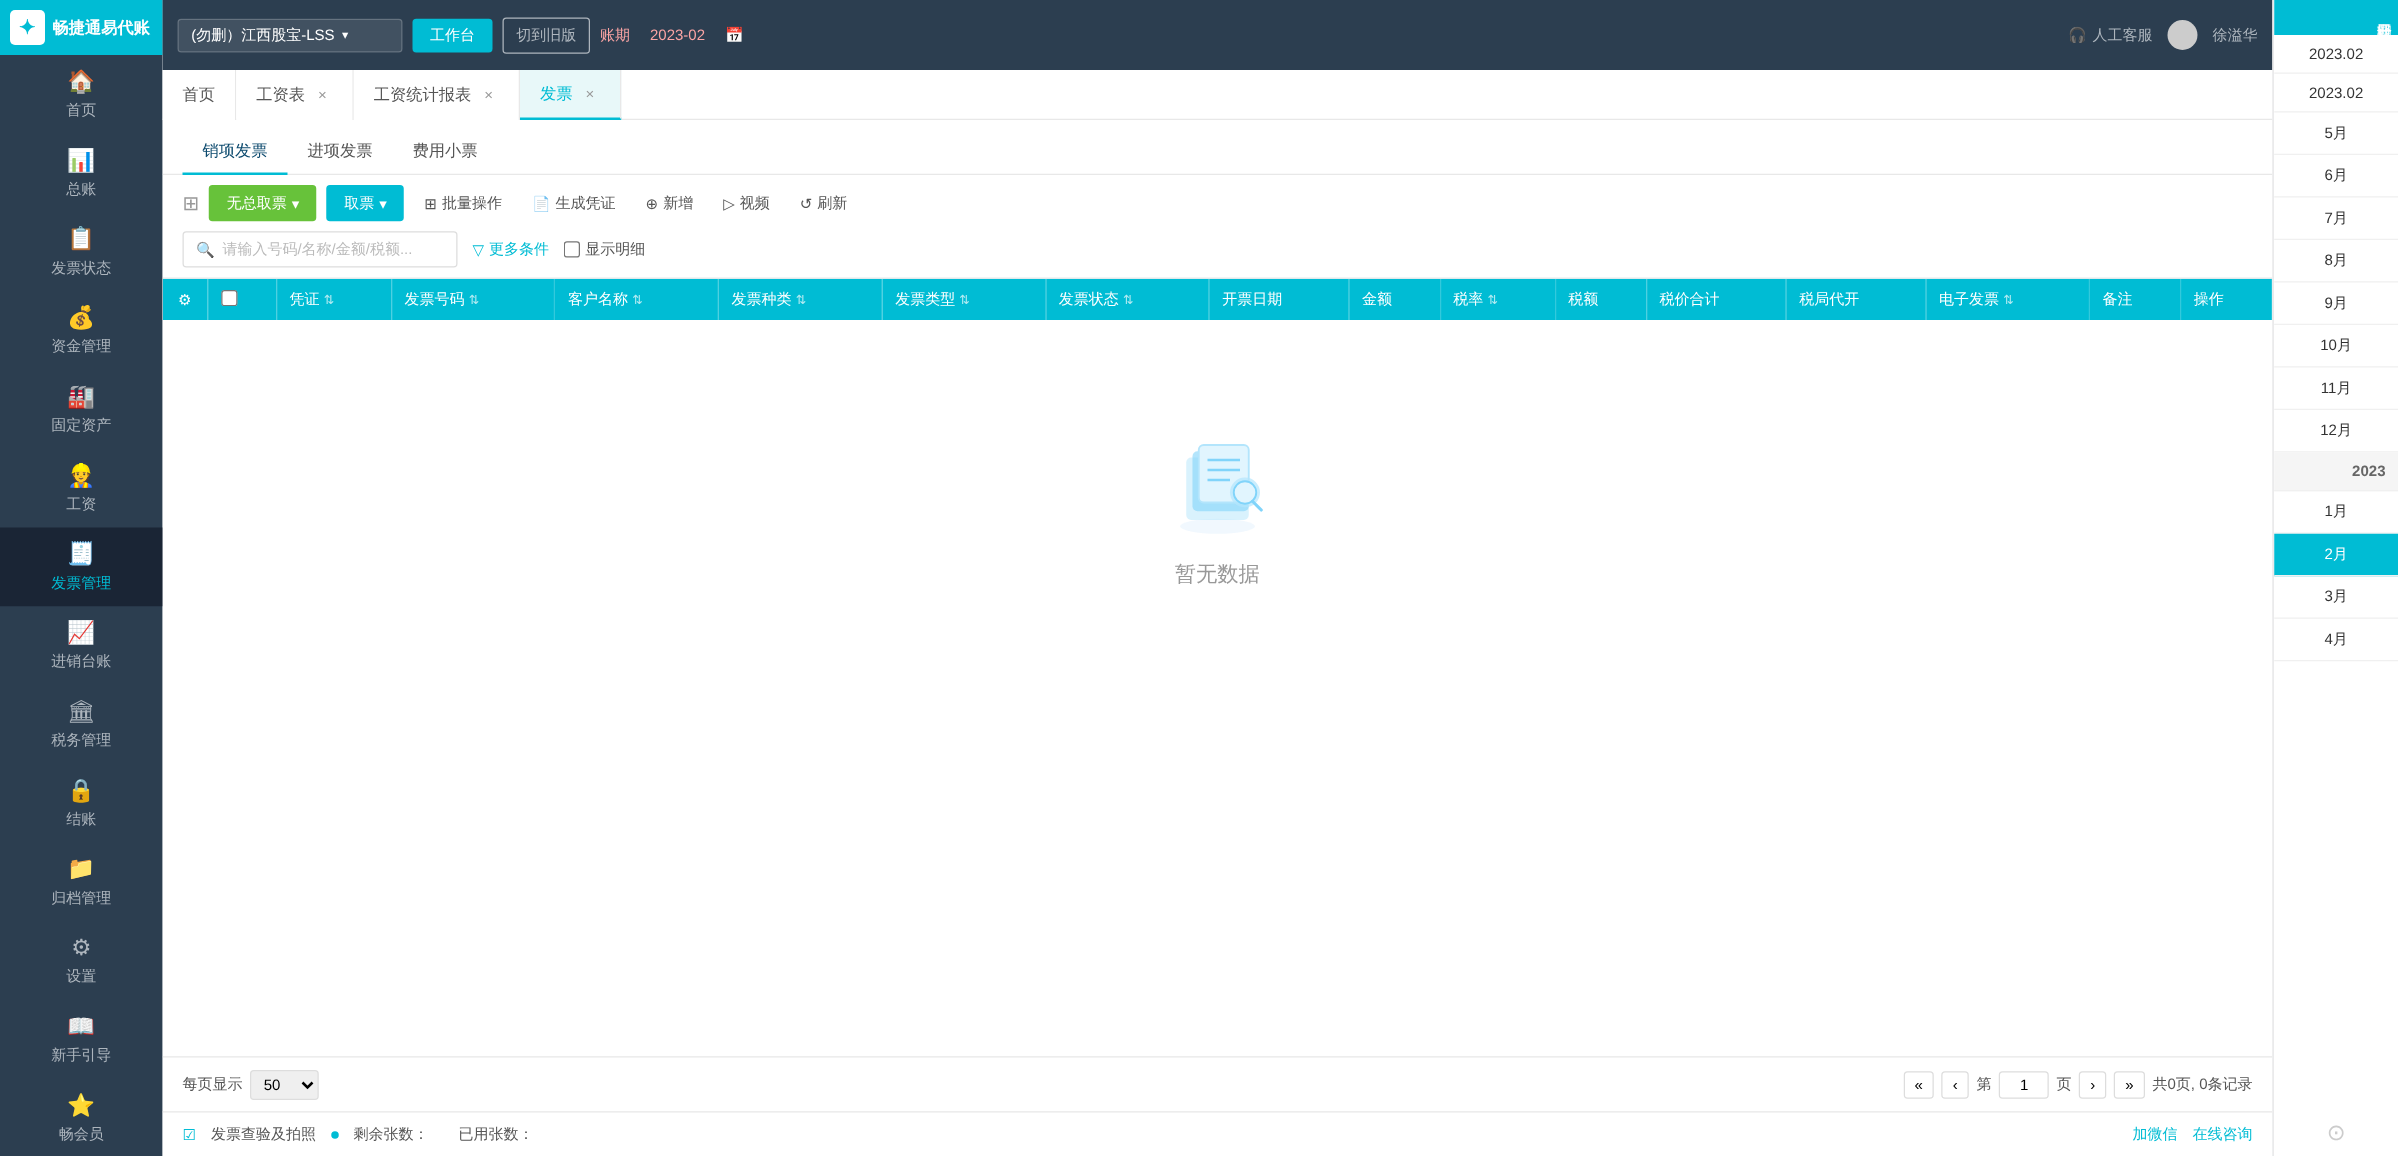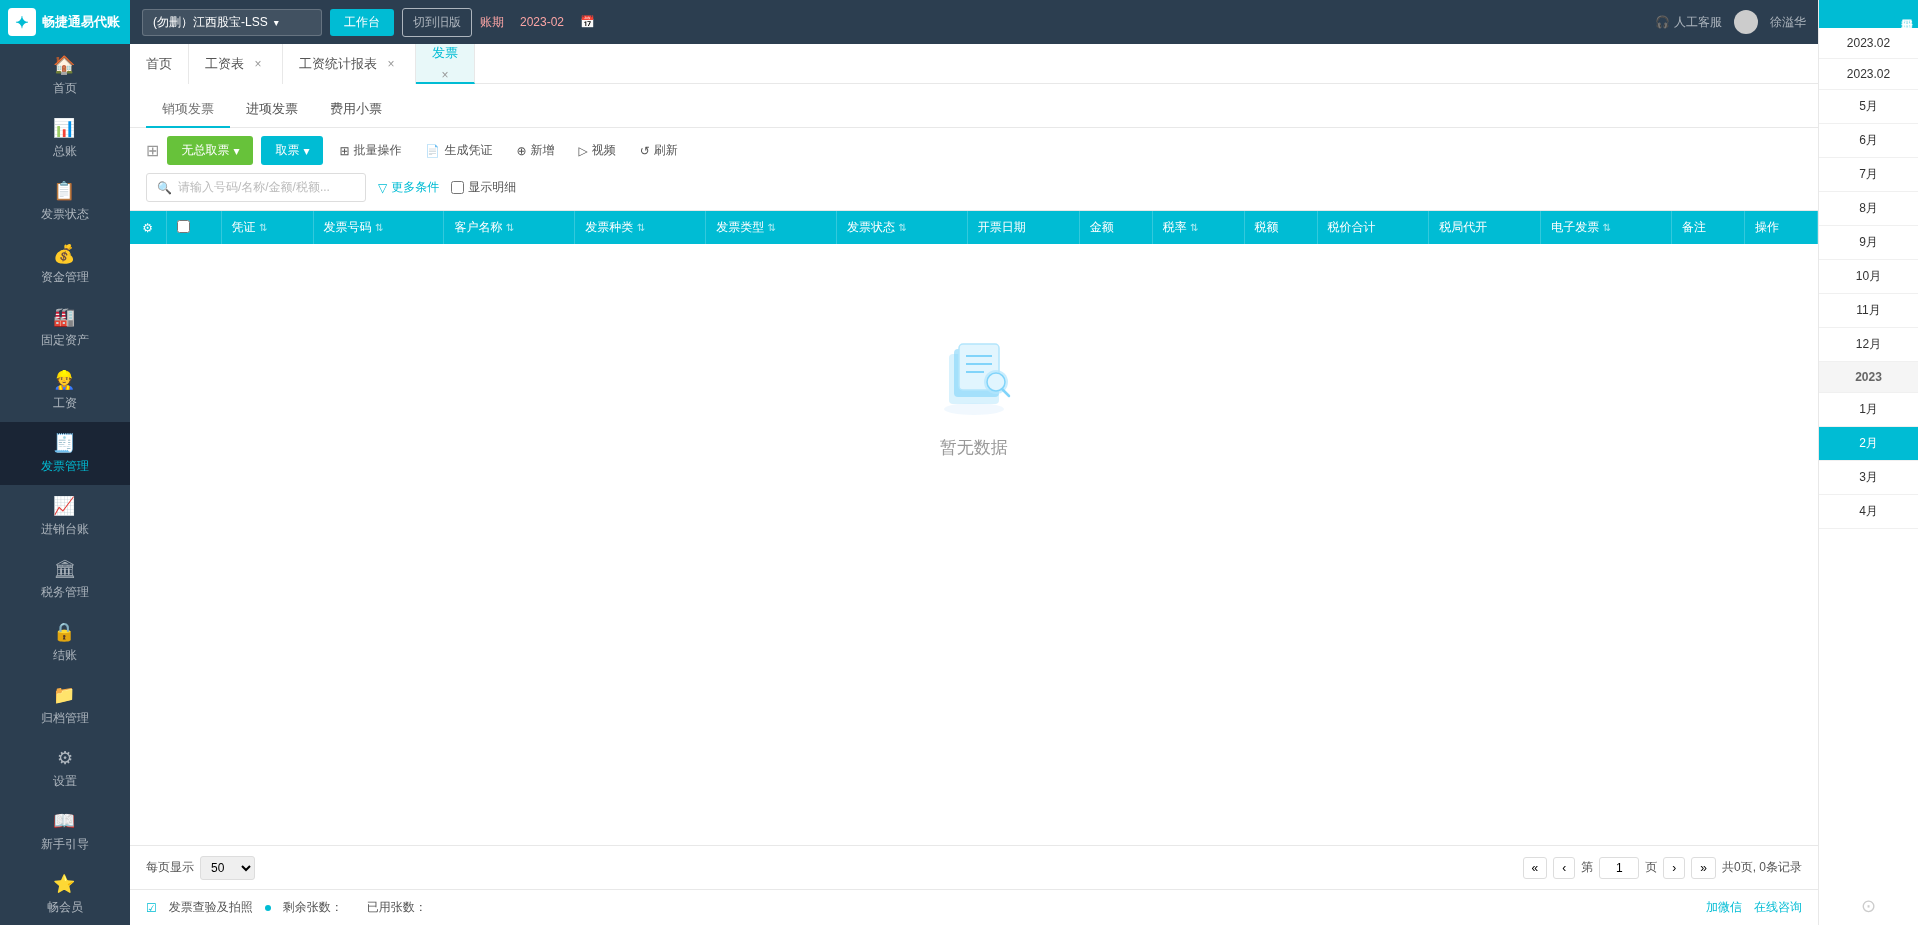--- a/index.html
+++ b/index.html
@@ -54,21 +54,21 @@
     .main-content {
       flex: 1;
       display: flex;
       flex-direction: column;
       height: 925px;
       overflow: hidden;
     }
 
     
     .top-bar {
-      height: 44px;
+      height: 56px;
       background: #2c3e50;
       display: flex;
       align-items: center;
       padding: 0 12px;
       gap: 8px;
       flex-shrink: 0;
     }
     .company-selector {
       background: rgba(255,255,255,0.1);
       border: 1px solid rgba(255,255,255,0.2);
@@ -132,21 +132,21 @@
       padding: 0 16px;
       display: flex;
       align-items: center;
       gap: 6px;
       font-size: 13px;
       color: #555;
       cursor: pointer;
       border-right: 1px solid #e8e8e8;
       background: white;
     }
-    .tab.active { background: #e8f8f9; color: #00bcd4; border-bottom: 2px solid #00bcd4; flex-direction: column; }
+    .tab.active { background: #e8f8f9; color: #00bcd4; border-bottom: 2px solid #00bcd4; }
     .tab-close {
       font-size: 12px;
       color: #999;
       width: 16px;
       height: 16px;
       display: flex;
       align-items: center;
       justify-content: center;
       border-radius: 50%;
     }
@@ -171,21 +171,21 @@
       flex-shrink: 0;
     }
     .sub-tab {
       padding: 8px 16px;
       font-size: 13px;
       color: #555;
       cursor: pointer;
       border-bottom: 2px solid transparent;
       margin-bottom: -1px;
     }
-    .sub-tab.active { color: #737373; border-bottom: 2px solid #00bcd4; }
+    .sub-tab.active { color: #0c4a6e; border-bottom: 2px solid #00bcd4; }
 
     
     .toolbar {
       padding: 8px 16px;
       display: flex;
       align-items: center;
       gap: 8px;
       flex-shrink: 0;
     }
     .btn-green {
@@ -401,20 +401,21 @@
       cursor: pointer;
       border-bottom: 1px solid #f0f0f0;
       text-align: center;
     }
     .date-period-item.active { background: #00bcd4; color: white; }
     .date-period-item.year-label {
       background: #f5f5f5;
       color: #666;
       font-weight: bold;
       cursor: default;
+      text-align: right;
     }
 
     
     .open-period-btn {
       position: absolute;
       top: 0;
       right: -1px;
       writing-mode: vertical-rl;
       background: #00bcd4;
       color: white;

